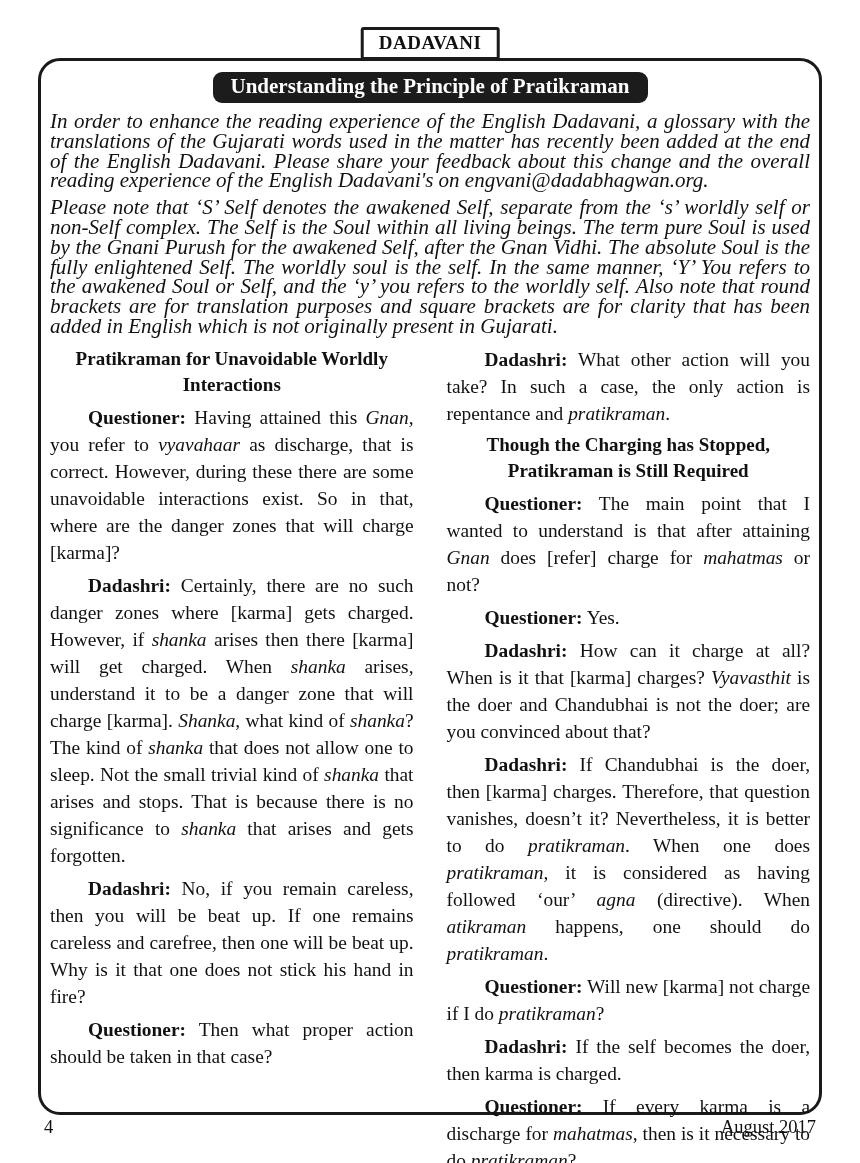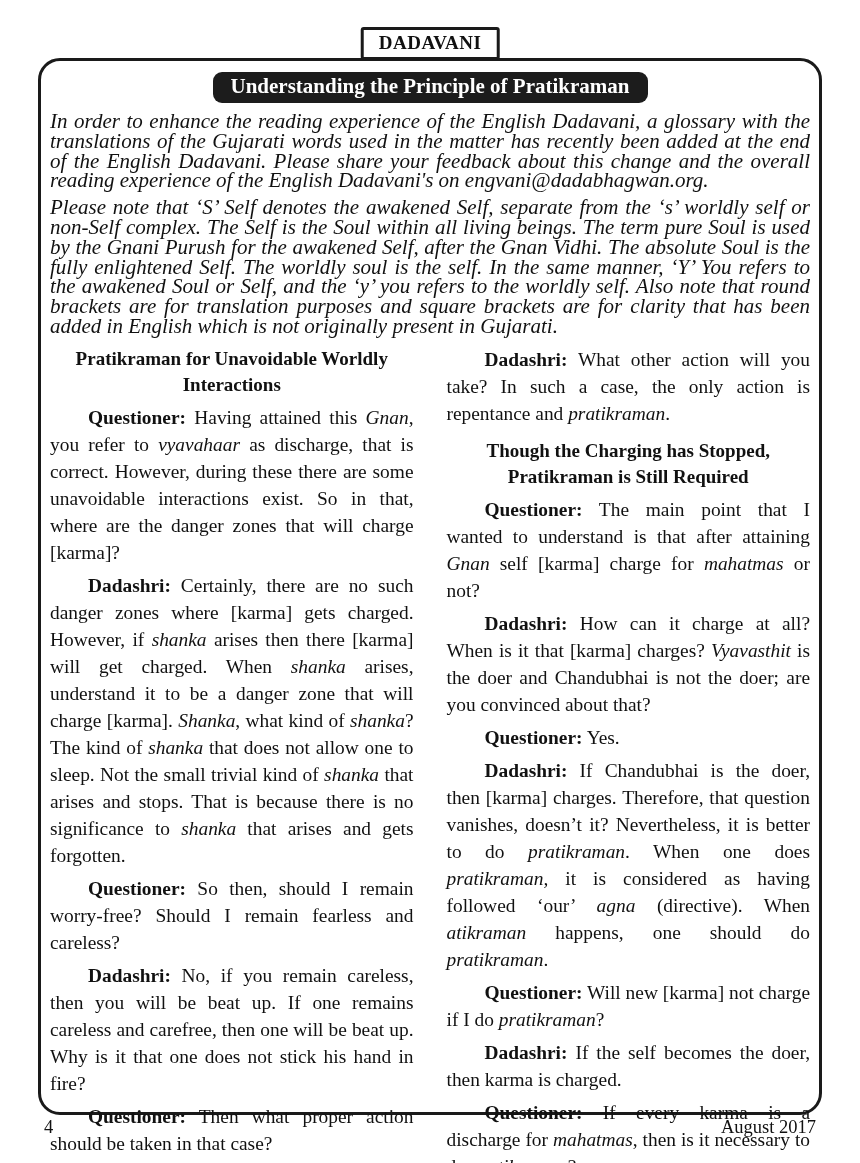--- a/index.html
+++ b/index.html
@@ -75,21 +75,21 @@
     text-align: justify;
     text-indent: 38px;
     margin-top: 6px;
   }
   .column p.col-heading {
     font-size: 19px;
     line-height: 26px;
     font-weight: bold;
     text-align: center;
     text-indent: 0;
-    margin-top: 11px;
+    margin-top: 5px;
   }
   .column p:first-child { margin-top: 2px; }
 
   .seg-b { font-weight: bold; }
   .seg-i { font-style: italic; }
 
   .page-footer {
     position: absolute;
     left: 44px;
     right: 44px;
@@ -115,30 +115,29 @@
   <div class="intro">
     <p>In order to enhance the reading experience of the English Dadavani, a glossary with the translations of the Gujarati words used in the matter has recently been added at the end of the English Dadavani. Please share your feedback about this change and the overall reading experience of the English Dadavani's on engvani@dadabhagwan.org.</p>
     <p>Please note that ‘S’ Self denotes the awakened Self, separate from the ‘s’ worldly self or non-Self complex. The Self is the Soul within all living beings. The term pure Soul is used by the Gnani Purush for the awakened Self, after the Gnan Vidhi. The absolute Soul is the fully enlightened Self. The worldly soul is the self. In the same manner, ‘Y’ You refers to the awakened Soul or Self, and the ‘y’ you refers to the worldly self. Also note that round brackets are for translation purposes and square brackets are for clarity that has been added in English which is not originally present in Gujarati.</p>
   </div>
 
   <div class="columns">
     <div class="column">
         <p class="col-heading"><span>Pratikraman for Unavoidable Worldly Interactions</span></p>
         <p class="body-para"><span class="seg-b">Questioner:</span><span> Having attained this </span><span class="seg-i">Gnan</span><span>, you refer to </span><span class="seg-i">vyavahaar</span><span> as discharge, that is correct. However, during these there are some unavoidable interactions exist. So in that, where are the danger zones that will charge [karma]?</span></p>
         <p class="body-para"><span class="seg-b">Dadashri:</span><span> Certainly, there are no such danger zones where [karma] gets charged. However, if </span><span class="seg-i">shanka</span><span> arises then there [karma] will get charged. When </span><span class="seg-i">shanka</span><span> arises, understand it to be a danger zone that will charge [karma]. </span><span class="seg-i">Shanka</span><span>, what kind of </span><span class="seg-i">shanka</span><span>? The kind of </span><span class="seg-i">shanka</span><span> that does not allow one to sleep. Not the small trivial kind of </span><span class="seg-i">shanka</span><span> that arises and stops. That is because there is no significance to </span><span class="seg-i">shanka</span><span> that arises and gets forgotten.</span></p>
-        <p class="body-para"><span class="seg-b">Questioner:</span><span> So then, should I remain worry-free? Should I remain fearless and careless?</span></p>
         <p class="body-para"><span class="seg-b">Dadashri:</span><span> No, if you remain careless, then you will be beat up. If one remains careless and carefree, then one will be beat up. Why is it that one does not stick his hand in fire?</span></p>
         <p class="body-para"><span class="seg-b">Questioner:</span><span> Then what proper action should be taken in that case?</span></p>
       </div>
     <div class="column">
         <p class="body-para"><span class="seg-b">Dadashri:</span><span> What other action will you take? In such a case, the only action is repentance and </span><span class="seg-i">pratikraman</span><span>.</span></p>
         <p class="col-heading"><span>Though the Charging has Stopped, Pratikraman is Still Required</span></p>
-        <p class="body-para"><span class="seg-b">Questioner:</span><span> The main point that I wanted to understand is that after attaining </span><span class="seg-i">Gnan</span><span> self [karma] charge for </span><span class="seg-i">mahatmas</span><span> or not?</span></p>
+        <p class="body-para"><span class="seg-b">Questioner:</span><span> The main point that I wanted to understand is that after attaining </span><span class="seg-i">Gnan</span><span> does [refer] charge for </span><span class="seg-i">mahatmas</span><span> or not?</span></p>
+        <p class="body-para"><span class="seg-b">Questioner:</span><span> Yes.</span></p>
         <p class="body-para"><span class="seg-b">Dadashri:</span><span> How can it charge at all? When is it that [karma] charges? </span><span class="seg-i">Vyavasthit</span><span> is the doer and Chandubhai is not the doer; are you convinced about that?</span></p>
-        <p class="body-para"><span class="seg-b">Questioner:</span><span> Yes.</span></p>
         <p class="body-para"><span class="seg-b">Dadashri:</span><span> If Chandubhai is the doer, then [karma] charges. Therefore, that question vanishes, doesn’t it? Nevertheless, it is better to do </span><span class="seg-i">pratikraman</span><span>. When one does </span><span class="seg-i">pratikraman,</span><span> it is considered as having followed ‘our’ </span><span class="seg-i">agna</span><span> (directive). When </span><span class="seg-i">atikraman</span><span> happens, one should do </span><span class="seg-i">pratikraman</span><span>.</span></p>
         <p class="body-para"><span class="seg-b">Questioner:</span><span> Will new [karma] not charge if I do </span><span class="seg-i">pratikraman</span><span>?</span></p>
         <p class="body-para"><span class="seg-b">Dadashri:</span><span> If the self becomes the doer, then karma is charged.</span></p>
         <p class="body-para"><span class="seg-b">Questioner:</span><span> If every karma is a discharge for </span><span class="seg-i">mahatmas</span><span>, then is it necessary to do </span><span class="seg-i">pratikraman</span><span>?</span></p>
       </div>
   </div>
 
 </div>
 
 <div class="page-footer">

